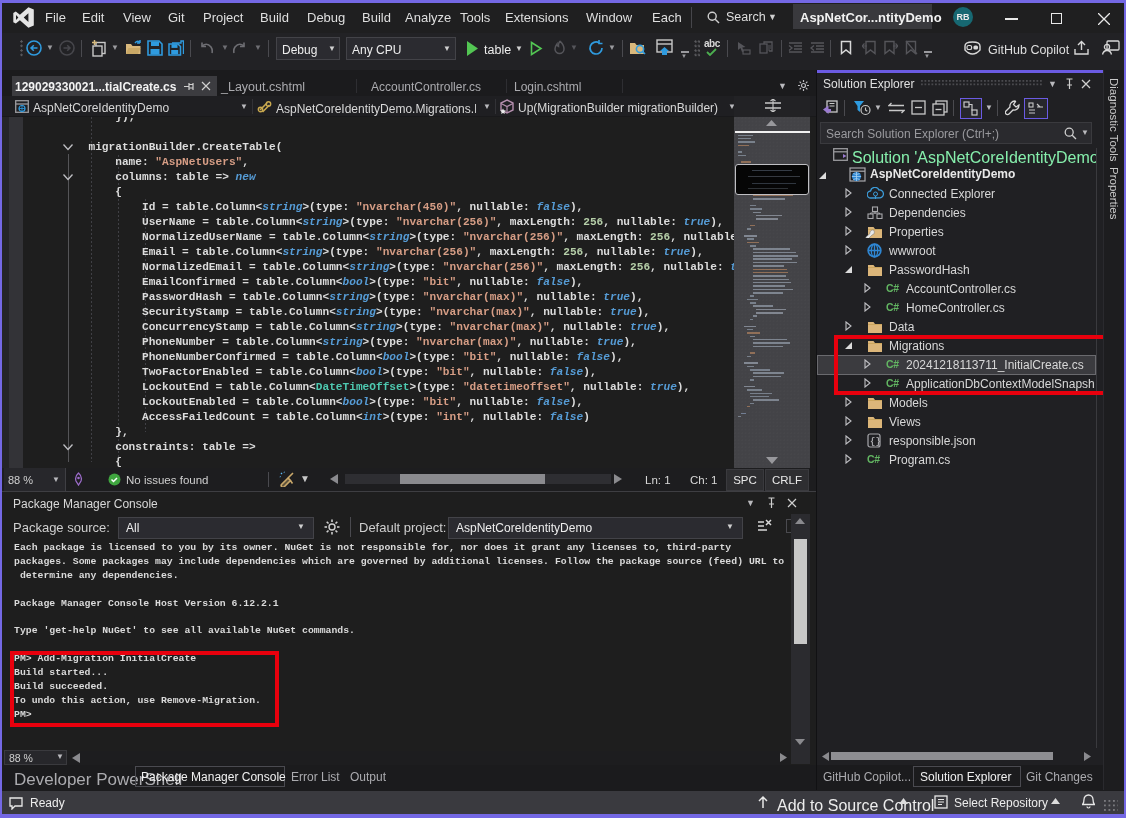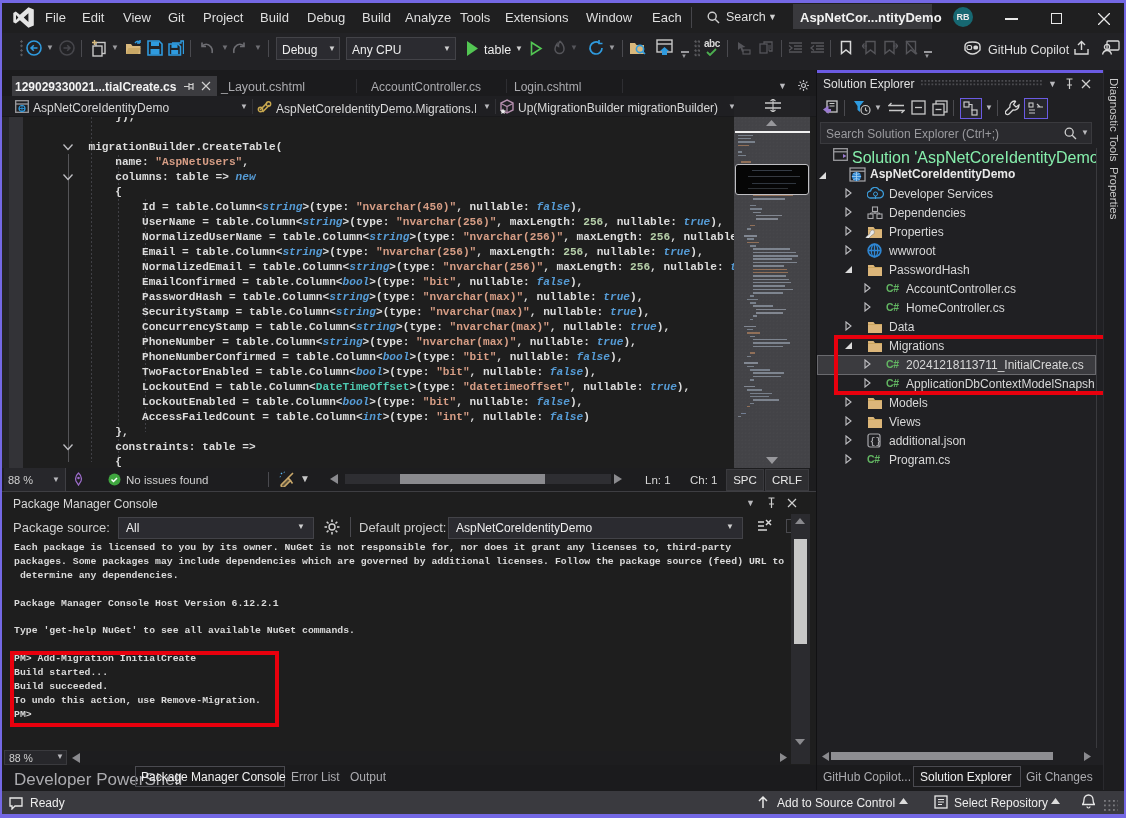--- a/index.html
+++ b/index.html
@@ -682,21 +682,21 @@
       <path d="M1 1 L6 5 L1 9 Z" fill="none" stroke="#BFBFC3" stroke-width="1.1"></path>
     </svg>
   </div>
 <div style="left:867px;top:187px;width:17px;height:13px;">
     <svg width="17" height="13" viewBox="0 0 17 13">
       <path d="M4 11 a3.5 3.5 0 0 1-.5-7 a4.5 4.5 0 0 1 8.5-1 a3.2 3.2 0 0 1 1 7.8Z" fill="none" stroke="#3C9BD8" stroke-width="1.3"></path>
       <circle cx="8.5" cy="7" r="2" fill="none" stroke="#3C9BD8" stroke-width="1"></circle>
       <path d="M8.5 9 v3" stroke="#3C9BD8" stroke-width="1"></path>
     </svg>
   </div>
-<div style="left:889px;top:187px;font-size:12px;color:#D8D8D8;white-space:nowrap;">Developer Services</div>
+<div style="left:889px;top:187px;font-size:12px;color:#D8D8D8;white-space:nowrap;">Connected Explorer</div>
 <div style="left:845px;top:207px;width:7px;height:10px;">
     <svg width="7" height="10" viewBox="0 0 7 10">
       <path d="M1 1 L6 5 L1 9 Z" fill="none" stroke="#BFBFC3" stroke-width="1.1"></path>
     </svg>
   </div>
 <div style="left:867px;top:206px;width:16px;height:13px;">
     <svg width="16" height="13" viewBox="0 0 16 13">
       <rect x="1" y="8" width="5" height="4.5" fill="none" stroke="#A8A8AC" stroke-width="1.1"></rect>
       <rect x="10" y="8" width="5" height="4.5" fill="none" stroke="#A8A8AC" stroke-width="1.1"></rect>
       <rect x="5.5" y="1" width="5" height="4.5" fill="none" stroke="#A8A8AC" stroke-width="1.1"></rect>
@@ -826,21 +826,21 @@
     <svg width="7" height="10" viewBox="0 0 7 10">
       <path d="M1 1 L6 5 L1 9 Z" fill="none" stroke="#BFBFC3" stroke-width="1.1"></path>
     </svg>
   </div>
 <div style="left:867px;top:433px;width:14px;height:15px;">
     <svg width="14" height="15" viewBox="0 0 14 15">
       <rect x="1" y="1" width="12" height="13" rx="2" fill="none" stroke="#A8A8AC" stroke-width="1.2"></rect>
       <text x="3" y="11" font-size="9" font-weight="bold" fill="#A8A8AC" font-family="Liberation Mono">{}</text>
     </svg>
   </div>
-<div style="left:889px;top:434px;font-size:12px;color:#D8D8D8;white-space:nowrap;">additional.json</div>
+<div style="left:889px;top:434px;font-size:12px;color:#D8D8D8;white-space:nowrap;">responsible.json</div>
 <div style="left:845px;top:454px;width:7px;height:10px;">
     <svg width="7" height="10" viewBox="0 0 7 10">
       <path d="M1 1 L6 5 L1 9 Z" fill="none" stroke="#BFBFC3" stroke-width="1.1"></path>
     </svg>
   </div>
 <div style="left:867px;top:453px;font-size:10.5px;font-weight:bold;color:#62B562;white-space:nowrap;letter-spacing:-0.3px;">C#</div>
 <div style="left:889px;top:453px;font-size:12px;color:#D8D8D8;white-space:nowrap;">Program.cs</div>
 <div style="left:1095.5px;top:148px;width:7.5px;height:600px;background:#202023;"></div>
 <div style="left:1095.5px;top:148px;width:1px;height:600px;background:#3A3A3E;"></div>
 <div style="left:833.5px;top:335px;width:279px;height:59.5px;border:4.3px solid #E8000D;"></div>
@@ -869,21 +869,21 @@
     <svg width="14" height="13" viewBox="0 0 14 13">
       <path d="M1 1 h12 v8 h-7 l-3 3 v-3 h-2Z" fill="none" stroke="#E8E8E8" stroke-width="1.3"></path>
     </svg>
   </div>
 <div style="left:30px;top:796px;font-size:12px;color:#EDEDED;white-space:nowrap;">Ready</div>
 <div style="left:757px;top:795px;width:12px;height:14px;">
     <svg width="12" height="14" viewBox="0 0 12 14">
       <path d="M6 13 V2 M2 6 L6 2 l4 4" fill="none" stroke="#E8E8E8" stroke-width="1.5"></path>
     </svg>
   </div>
-<div style="left:777px;top:796px;font-size:12px;color:#EDEDED;white-space:nowrap;">Add to Source Control</div>
+<div style="left:777px;top:796px;font-size:16px;color:#EDEDED;white-space:nowrap;">Add to Source Control</div>
 <div style="left:899px;top:798px;width:9px;height:6px;">
     <svg width="9" height="6" viewBox="0 0 9 6">
       <path d="M0 6 L4.5 0 L9 6 Z" fill="#DCDCDC"></path>
     </svg>
   </div>
 <div style="left:934px;top:795px;width:14px;height:14px;">
     <svg width="14" height="14" viewBox="0 0 14 14">
       <rect x="1" y="1" width="12" height="12" fill="none" stroke="#E8E8E8" stroke-width="1.3"></rect>
       <path d="M4 4.5 h6 M4 7 h6 M4 9.5 h4" stroke="#E8E8E8" stroke-width="1.1"></path>
     </svg>

